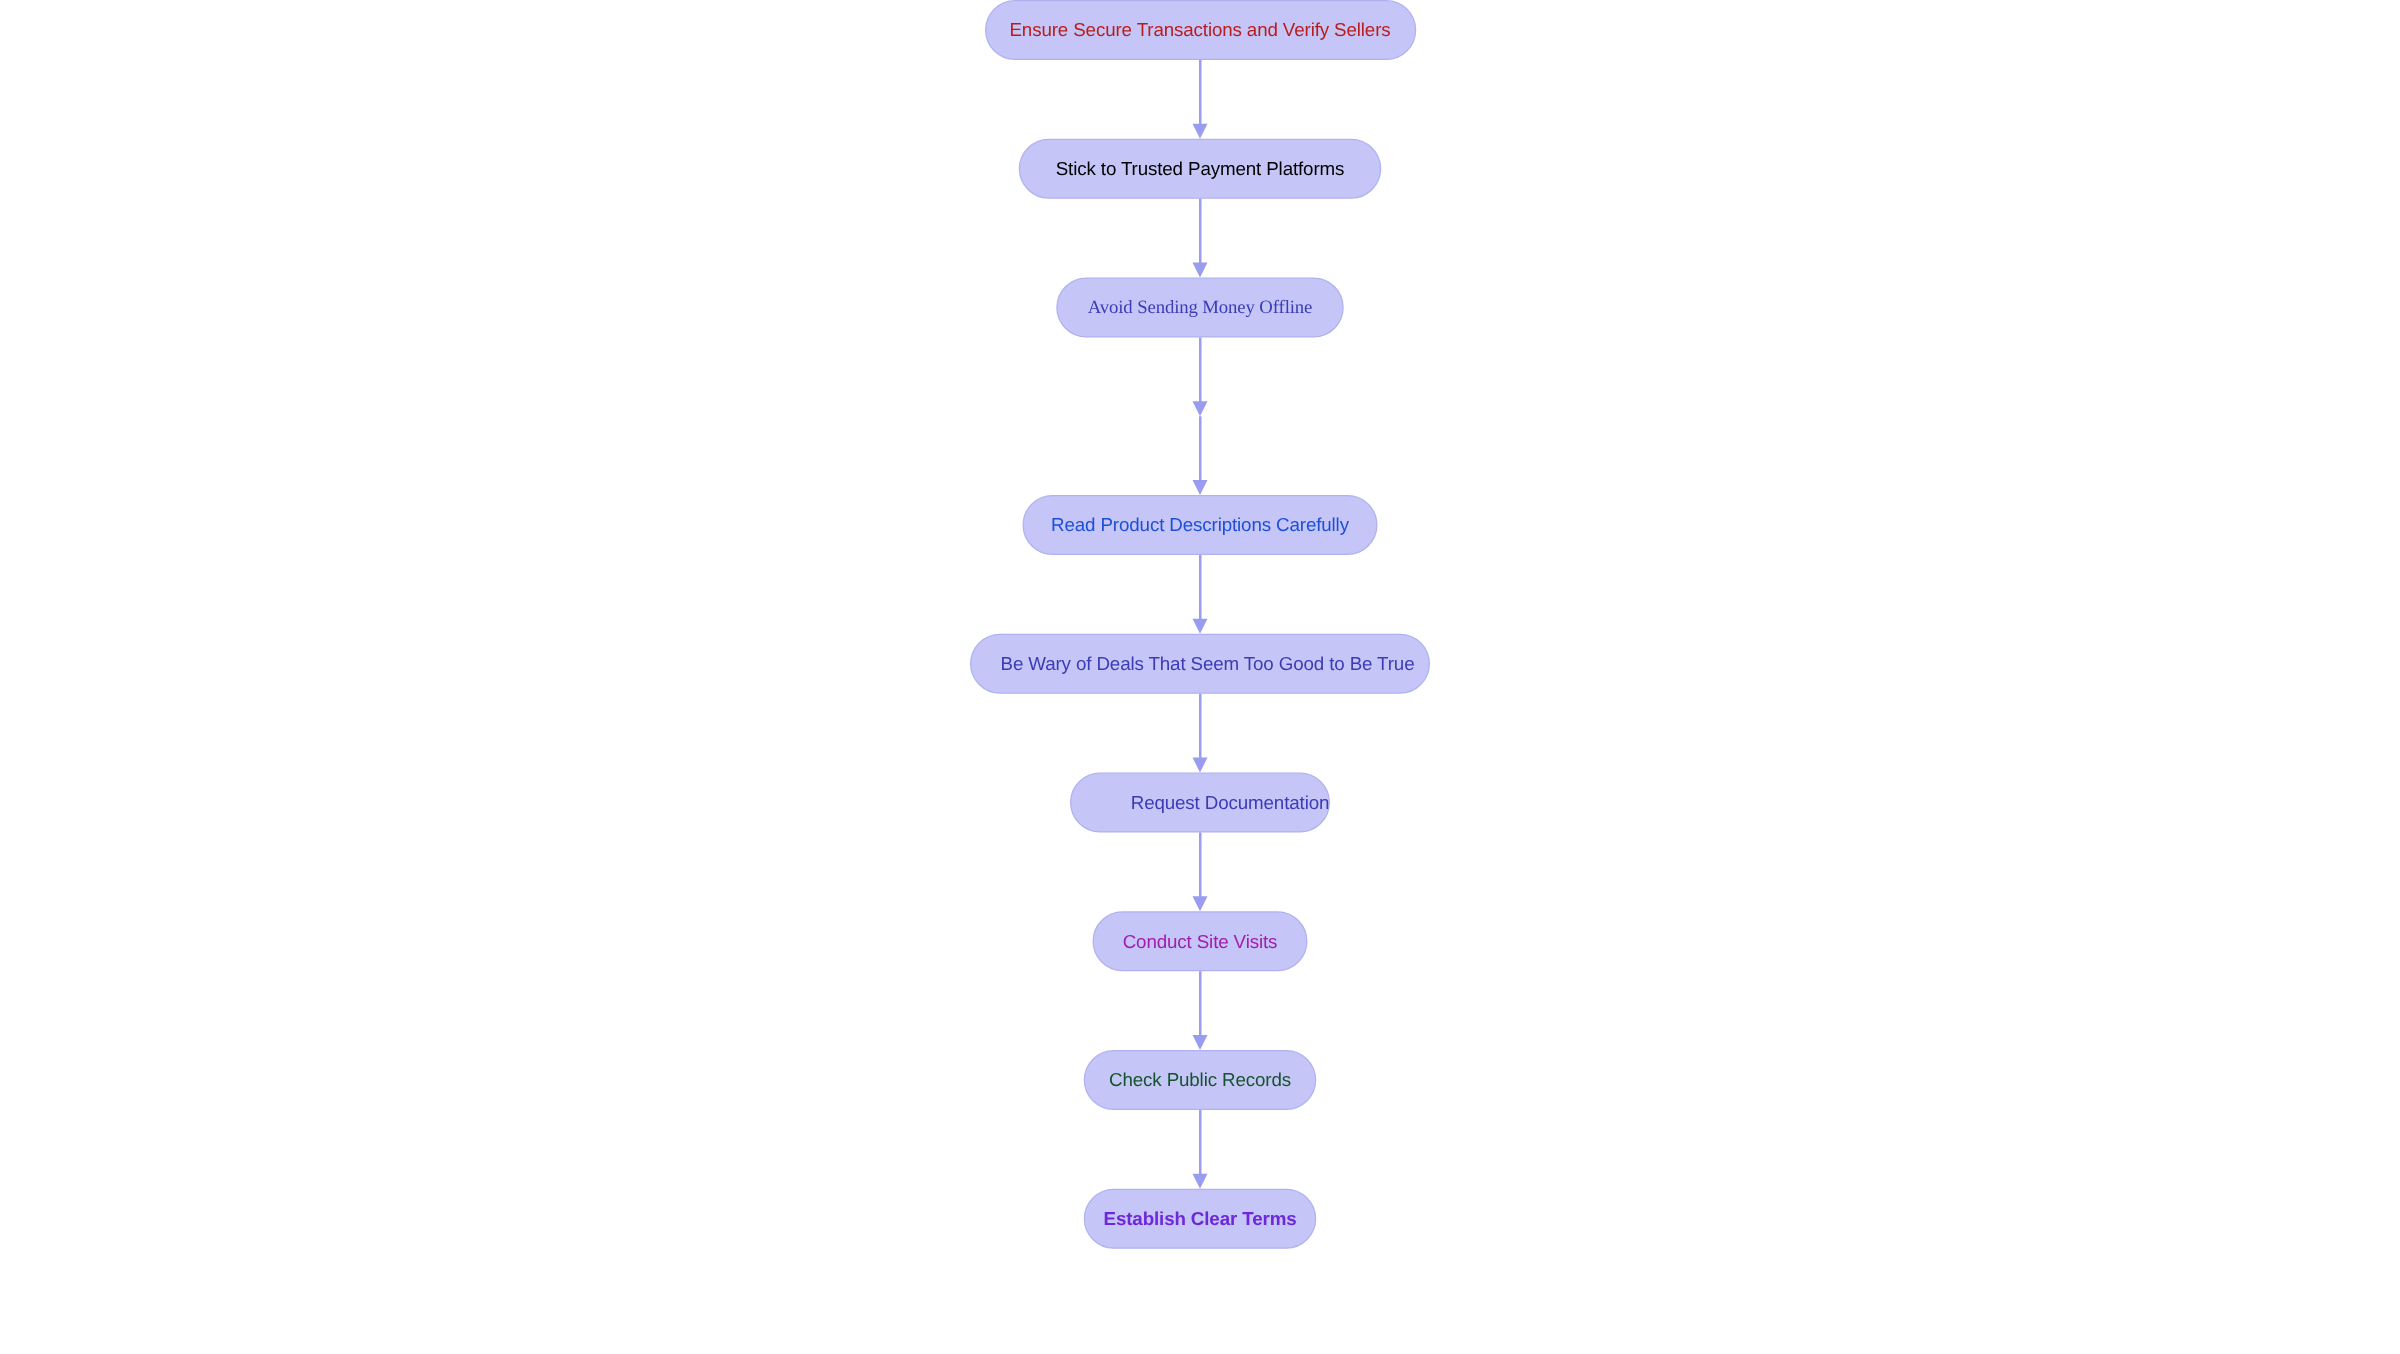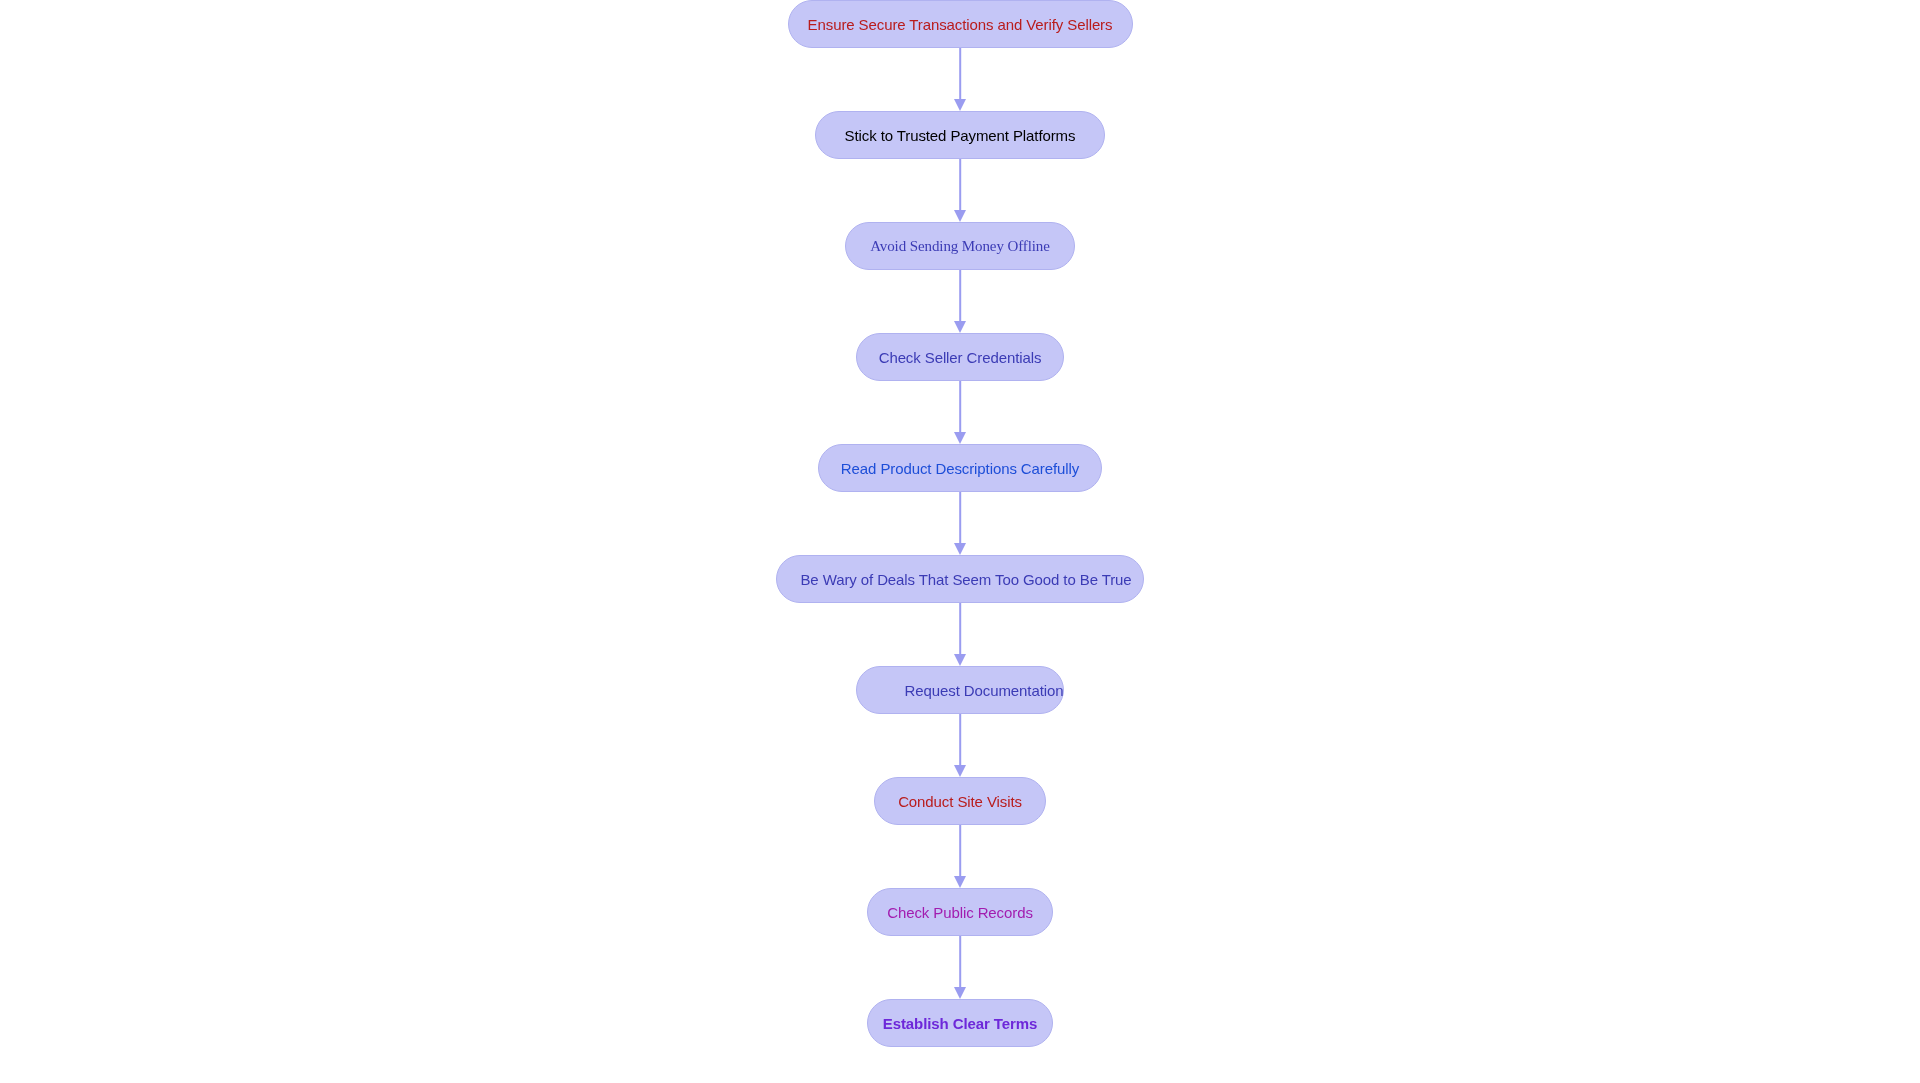--- a/index.html
+++ b/index.html
@@ -120,25 +120,20 @@
     <div class="flow-step">
       <div class="node" style="width: 230px; background: rgb(197, 198, 247); border-color: rgb(176, 178, 240);">
         <span class="node-label" style="color: rgb(59, 59, 181); font-family: Liberation Serif, serif;">Avoid Sending Money Offline</span>
       </div>
     </div>
     <div class="connector">
       <span class="stem" style="background: rgb(154, 156, 240);"></span>
       <span class="head" style="border-top-color: rgb(154, 156, 240);"></span>
     </div>
 
-    <div class="flow-step">
-      <div class="node" style="width: 208px; background: rgb(197, 198, 247); border-color: rgb(176, 178, 240);">
-        <span class="node-label" style="color: rgb(59, 59, 181);">Check Seller Credentials</span>
-      </div>
-    </div>
     <div class="connector">
       <span class="stem" style="background: rgb(154, 156, 240);"></span>
       <span class="head" style="border-top-color: rgb(154, 156, 240);"></span>
     </div>
 
     <div class="flow-step">
       <div class="node" style="width: 284px; background: rgb(197, 198, 247); border-color: rgb(176, 178, 240);">
         <span class="node-label" style="color: #1d4ed8;">Read Product Descriptions Carefully</span>
       </div>
     </div>
@@ -162,31 +157,31 @@
         <span class="node-label" style="color: rgb(59, 59, 181); padding-left: 48px;">Request Documentation</span>
       </div>
     </div>
     <div class="connector">
       <span class="stem" style="background: rgb(154, 156, 240);"></span>
       <span class="head" style="border-top-color: rgb(154, 156, 240);"></span>
     </div>
 
     <div class="flow-step">
       <div class="node" style="width: 172px; background: rgb(197, 198, 247); border-color: rgb(176, 178, 240);">
-        <span class="node-label" style="color: #b91c1c;">Conduct Site Visits</span>
+        <span class="node-label" style="color: #a21caf;">Conduct Site Visits</span>
       </div>
     </div>
     <div class="connector">
       <span class="stem" style="background: rgb(154, 156, 240);"></span>
       <span class="head" style="border-top-color: rgb(154, 156, 240);"></span>
     </div>
 
     <div class="flow-step">
       <div class="node" style="width: 186px; background: rgb(197, 198, 247); border-color: rgb(176, 178, 240);">
-        <span class="node-label" style="color: #a21caf; text-align: center;">Check Public Records</span>
+        <span class="node-label" style="color: #14532d; text-align: center;">Check Public Records</span>
       </div>
     </div>
     <div class="connector">
       <span class="stem" style="background: rgb(154, 156, 240);"></span>
       <span class="head" style="border-top-color: rgb(154, 156, 240);"></span>
     </div>
 
     <div class="flow-step">
       <div class="node" style="width: 186px; background: rgb(197, 198, 247); border-color: rgb(176, 178, 240);">
         <span class="node-label" style="color: #6d28d9; font-weight: bold;">Establish Clear Terms</span>

